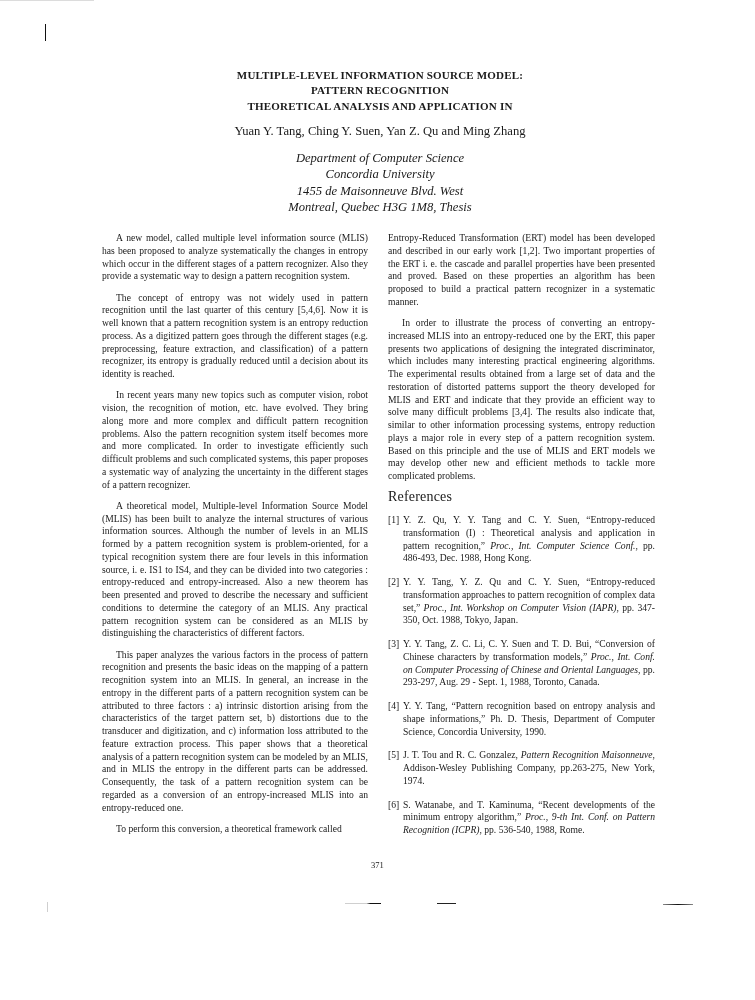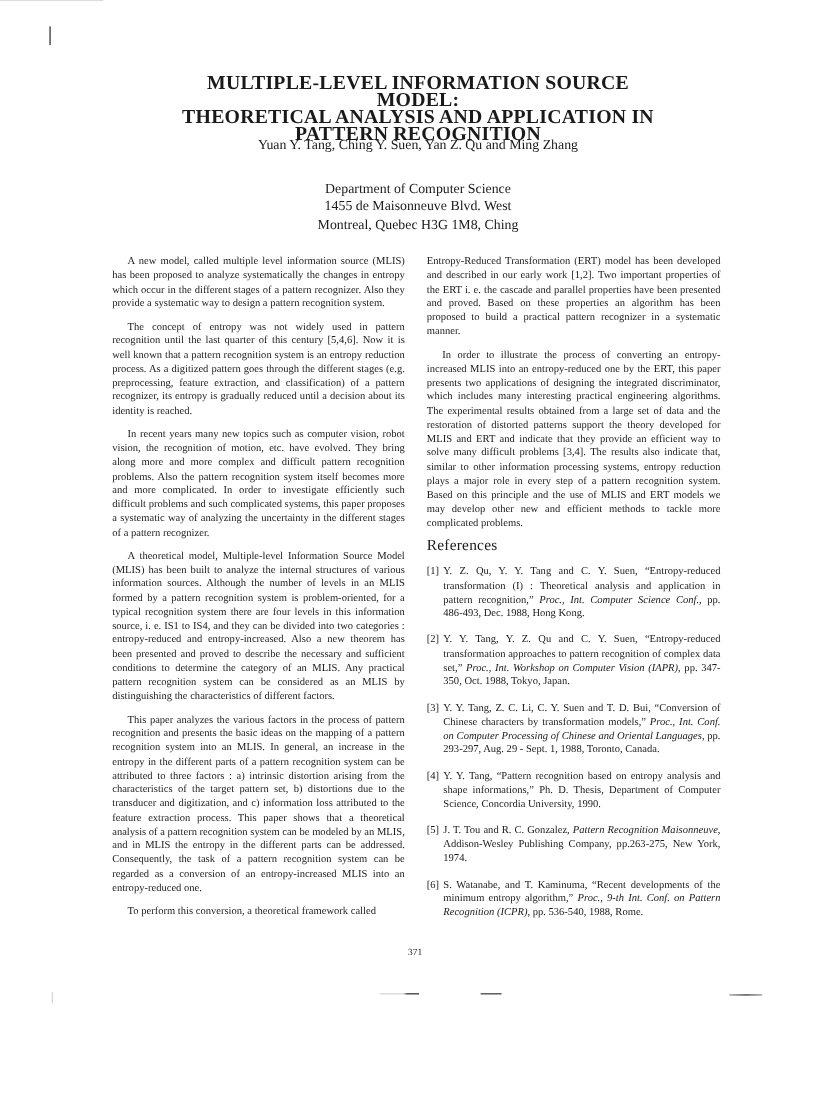--- a/index.html
+++ b/index.html
@@ -1,25 +1,25 @@
 <!DOCTYPE html>
 <html><head>
 <meta charset="utf-8">
 <style>
   html, body { margin: 0; padding: 0; background: #ffffff; }
   body { width: 755px; height: 1000px; position: relative; overflow: hidden;
          font-family: "Liberation Serif", "DejaVu Serif", serif; color: #1a1a1a; }
   .top-rule { position: absolute; left: 0; top: 0; width: 94px; height: 1px; background: #dcdcdc; }
   .margin-mark { position: absolute; left: 45px; top: 24px; width: 1px; height: 17px; background: #111; }
   .title { position: absolute; left: 150px; top: 68px; width: 460px; text-align: center;
-           font-weight: bold; font-size: 18px; line-height: 15.3px; letter-spacing: 0.2px; }
+           font-weight: bold; font-size: 11px; line-height: 15.3px; letter-spacing: 0.2px; }
   .authors { position: absolute; left: 150px; top: 124px; width: 460px; text-align: center;
              font-size: 12.6px; line-height: 15px; }
-  .affil { position: absolute; left: 150px; top: 163px; width: 460px; text-align: center;
-           font-size: 12.6px; line-height: 16.3px; }
+  .affil { position: absolute; left: 150px; top: 150px; width: 460px; text-align: center;
+           font-size: 12.6px; line-height: 16.3px; font-style: italic; }
   .affil div { margin: 0; }
   .col { position: absolute; top: 232px; width: 266px; font-size: 9.6px; line-height: 12.75px;
          text-align: justify; }
   .col-left { left: 102px; }
   .col-right { left: 388px; width: 267px; }
   .col p { margin: 0 0 8.5px 0; text-indent: 14px; hyphens: auto; }
   .col p.noindent { text-indent: 0; }
   .refs-heading { font-weight: normal; font-size: 14px; margin: 7px 0 10px 0; letter-spacing: 0.2px; }
   .ref { position: relative; padding-left: 15px; margin-bottom: 11px; }
   .ref-num { position: absolute; left: 0; top: 0; }
@@ -32,30 +32,31 @@
   .bm4 { left: 47px; top: 902px; width: 1px; height: 10px; background: #cfcfcf; }
 </style>
 </head>
 <body>
 
 <div class="top-rule"></div>
 <div class="margin-mark"></div>
 
 <div class="title">
   <div>MULTIPLE-LEVEL INFORMATION SOURCE MODEL:</div>
+  <div>PATTERN RECOGNITION</div>
   <div>THEORETICAL ANALYSIS AND APPLICATION IN</div>
-  <div>PATTERN RECOGNITION</div>
 </div>
 
 <div class="authors">Yuan Y. Tang, Ching Y. Suen, Yan Z. Qu and Ming Zhang</div>
 
 <div class="affil">
   <div>Department of Computer Science</div>
+  <div>Concordia University</div>
   <div>1455 de Maisonneuve Blvd. West</div>
-  <div>Montreal, Quebec H3G 1M8, Ching</div>
+  <div>Montreal, Quebec H3G 1M8, Thesis</div>
 </div>
 
 <div class="col col-left">
   <p>A new model, called multiple level information source (MLIS) has been proposed to analyze systematically the changes in entropy which occur in the different stages of a pattern recognizer. Also they provide a systematic way to design a pattern recognition system.</p>
   <p>The concept of entropy was not widely used in pattern recognition until the last quarter of this century [5,4,6]. Now it is well known that a pattern recognition system is an entropy reduction process. As a digitized pattern goes through the different stages (e.g. preprocessing, feature extraction, and classification) of a pattern recognizer, its entropy is gradually reduced until a decision about its identity is reached.</p>
   <p>In recent years many new topics such as computer vision, robot vision, the recognition of motion, etc. have evolved. They bring along more and more complex and difficult pattern recognition problems. Also the pattern recognition system itself becomes more and more complicated. In order to investigate efficiently such difficult problems and such complicated systems, this paper proposes a systematic way of analyzing the uncertainty in the different stages of a pattern recognizer.</p>
   <p>A theoretical model, Multiple-level Information Source Model (MLIS) has been built to analyze the internal structures of various information sources. Although the number of levels in an MLIS formed by a pattern recognition system is problem-oriented, for a typical recognition system there are four levels in this information source, i. e. IS1 to IS4, and they can be divided into two categories : entropy-reduced and entropy-increased. Also a new theorem has been presented and proved to describe the necessary and sufficient conditions to determine the category of an MLIS. Any practical pattern recognition system can be considered as an MLIS by distinguishing the characteristics of different factors.</p>
   <p>This paper analyzes the various factors in the process of pattern recognition and presents the basic ideas on the mapping of a pattern recognition system into an MLIS. In general, an increase in the entropy in the different parts of a pattern recognition system can be attributed to three factors : a) intrinsic distortion arising from the characteristics of the target pattern set, b) distortions due to the transducer and digitization, and c) information loss attributed to the feature extraction process. This paper shows that a theoretical analysis of a pattern recognition system can be modeled by an MLIS, and in MLIS the entropy in the different parts can be addressed. Consequently, the task of a pattern recognition system can be regarded as a conversion of an entropy-increased MLIS into an entropy-reduced one.</p>
   <p>To perform this conversion, a theoretical framework called</p>
 </div>

